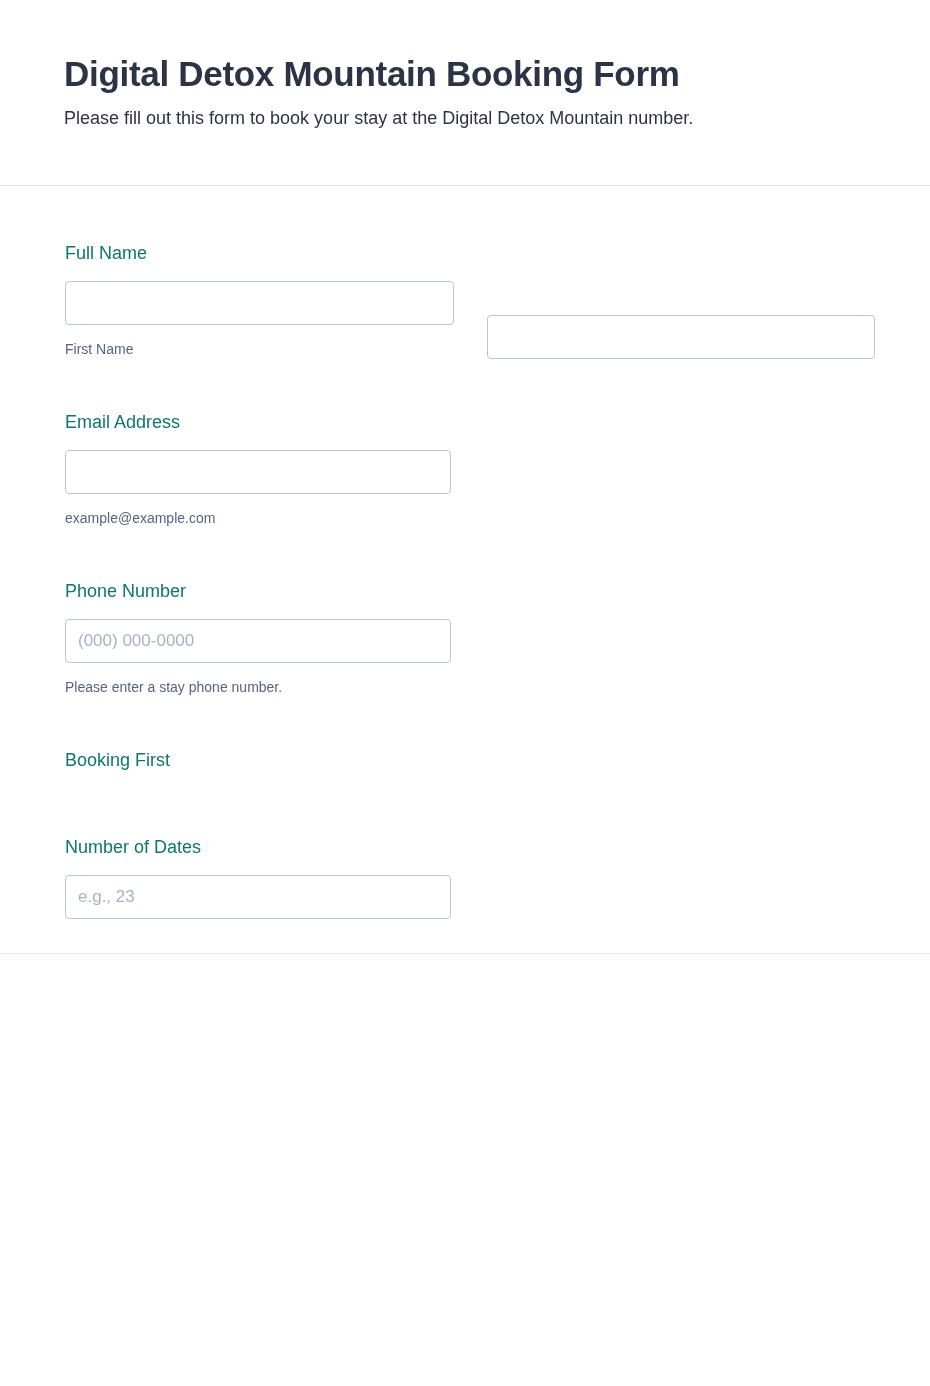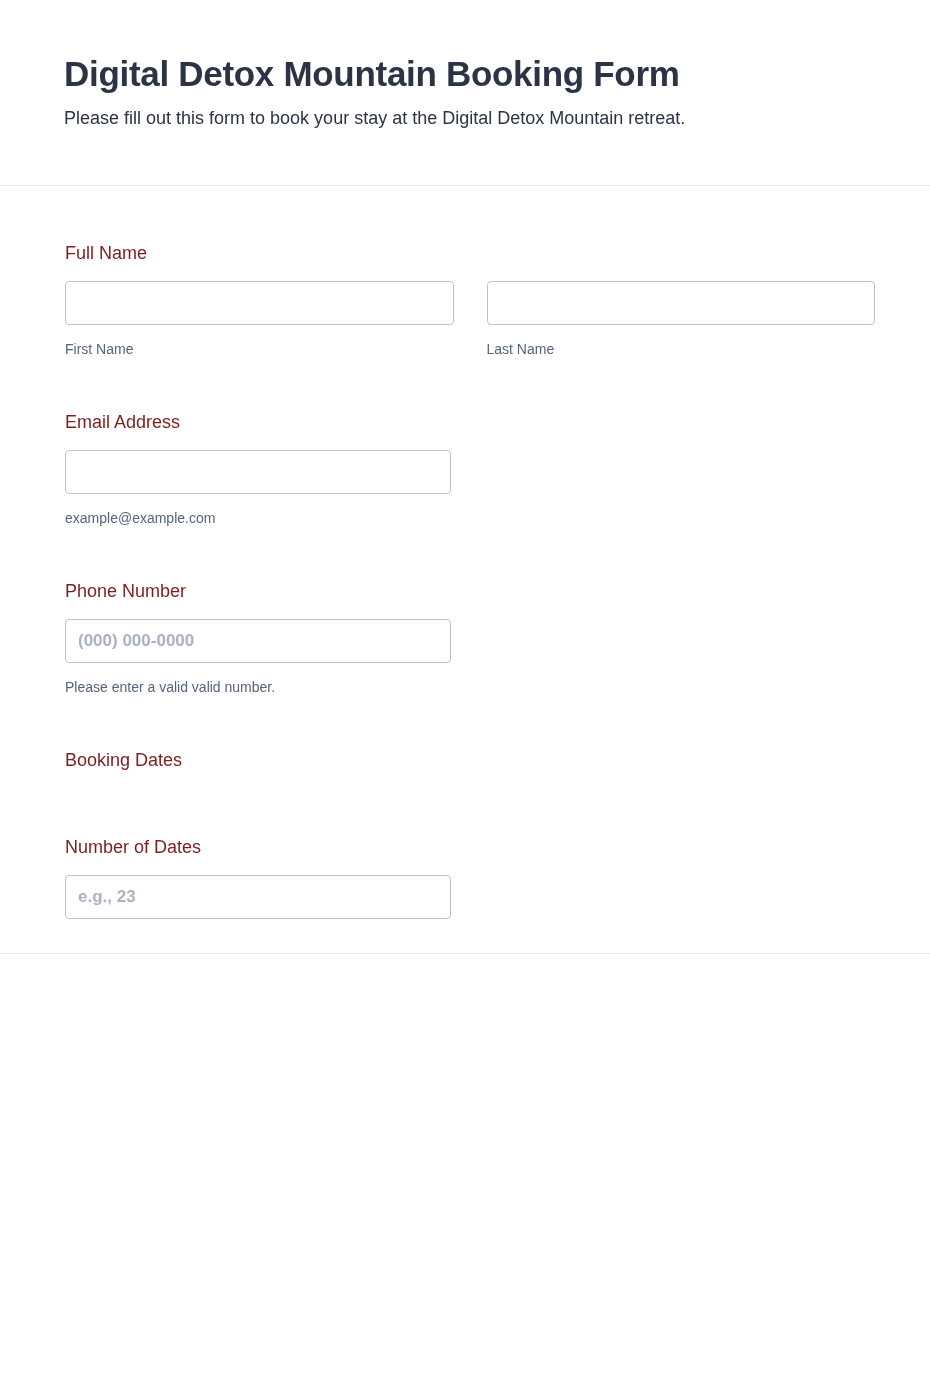--- a/index.html
+++ b/index.html
@@ -44,21 +44,21 @@
     padding: 0 55px 0 65px;
   }
   .question { margin-top: 50px; }
   .question.first { margin-top: 54px; }
   .question.after-dates { margin-top: 61px; }
   .q-label {
     display: block;
     font-size: 18px;
     line-height: 26px;
     font-weight: 500;
-    color: #7f1d1d;
+    color: #0f766e;
     margin-bottom: 15px;
     margin-top: 26px;
   }
   .name-row {
     display: flex;
     gap: 33px;
     align-items: flex-end;
   }
   .name-col { flex: 1; }
   .text-input {
@@ -66,21 +66,20 @@
     width: 100%;
     height: 44px;
     padding: 0 12px;
     border: 1px solid #bcc4d1;
     border-radius: 4px;
     background: #ffffff;
     font-family: "Liberation Sans", sans-serif;
     font-size: 17px;
     color: #2c3345;
     outline: none;
-    font-weight: bold;
   }
   .text-input::placeholder { color: #a9b1c3; opacity: 1; }
   .text-input.short { width: 386px; }
   .sublabel {
     margin-top: 14px;
     font-size: 14px;
     line-height: 20px;
     color: #57647e;
   }
   .dates-spacer { height: 0; }
@@ -121,53 +120,52 @@
     padding-left: 44px;
   }
 </style>
 </head>
 <body>
 
 <div class="page">
 
   <div class="form-header">
     <h1 class="form-title">Digital Detox Mountain Booking Form</h1>
-    <p class="form-subtitle">Please fill out this form to book your stay at the Digital Detox Mountain retreat.</p>
+    <p class="form-subtitle">Please fill out this form to book your stay at the Digital Detox Mountain number.</p>
   </div>
 
   <div class="form-body">
 
     <div class="question first">
       <label class="q-label">Full Name</label>
       <div class="name-row">
         <div class="name-col">
           <input type="text" class="text-input" placeholder="" style="">
           <div class="sublabel">First Name</div>
         </div>
         <div class="name-col">
           <input type="text" class="text-input" placeholder="" style="">
-          <div class="sublabel">Last Name</div>
         </div>
       </div>
     </div>
 
     <div class="question">
       <label class="q-label">Email Address</label>
       <input type="text" class="text-input short" placeholder="" style="">
       <div class="sublabel">example@example.com</div>
     </div>
 
     <div class="question">
       <label class="q-label">Phone Number</label>
       <input type="text" class="text-input short" placeholder="(000) 000-0000" style="">
-      <div class="sublabel">Please enter a valid valid number.</div>
+      <div class="sublabel">Please enter a stay phone number.</div>
     </div>
 
     <div class="question">
-      <label class="q-label">Booking Dates</label>
+      <label class="q-label">Booking First</label>
       <div class="dates-spacer"></div>
     </div>
 
     <div class="question after-dates">
       <label class="q-label">Number of Dates</label>
       <input type="text" class="text-input short" placeholder="e.g., 23" style="">
     </div>
 
 
   </div>

